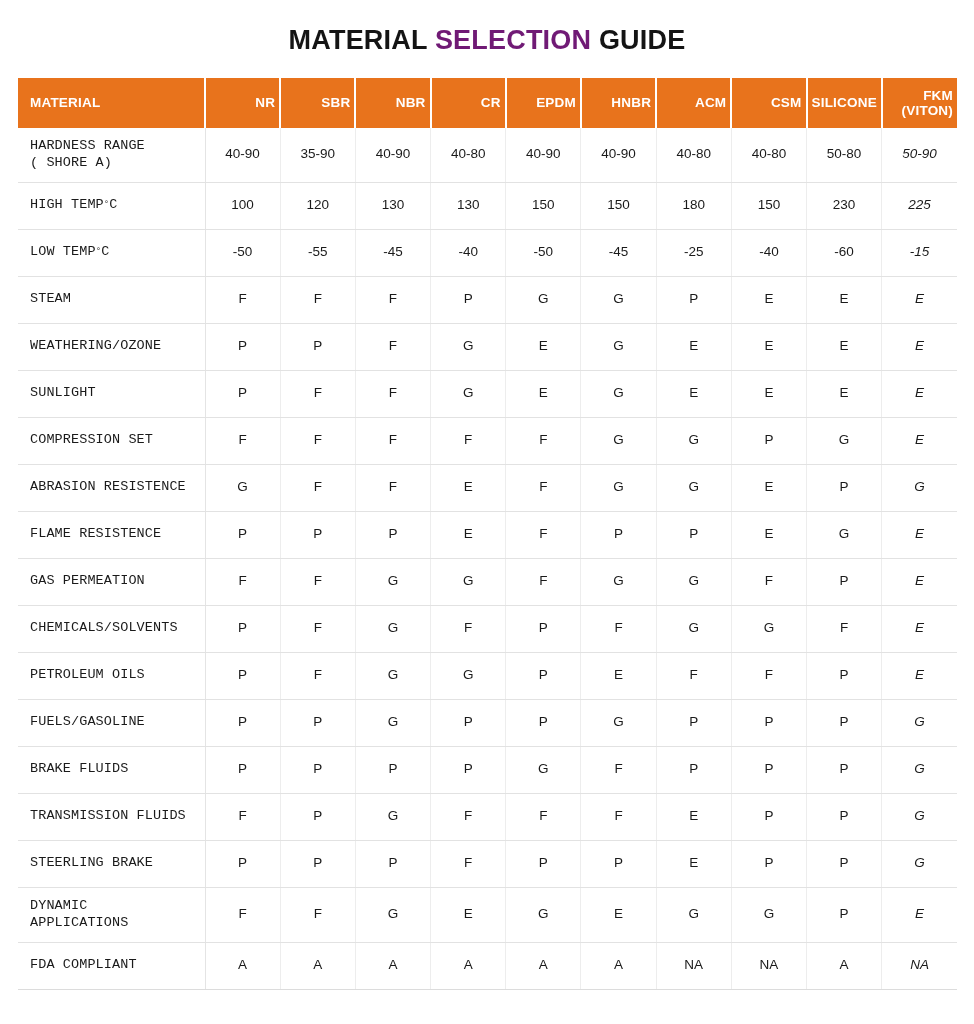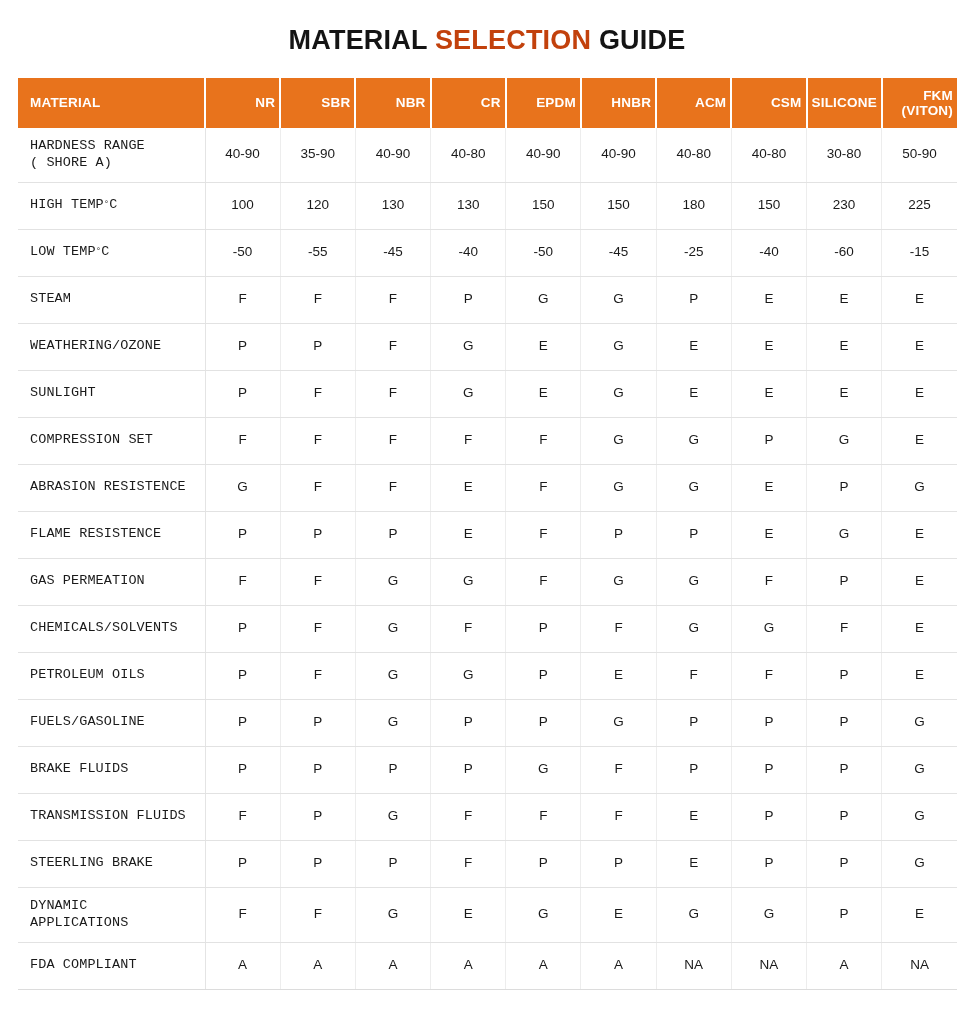--- a/index.html
+++ b/index.html
@@ -28,21 +28,21 @@
     font-size: 27px;
     font-weight: bold;
     letter-spacing: 0.2px;
     padding-top: 26px;
     padding-bottom: 0;
     line-height: 1.1;
     color: #141414;
     white-space: nowrap;
   }
   .title .t-accent {
-    color: #c2410c;
+    color: #701a75;
   }
 
   
   .table-wrap {
     margin: 22px 17px 0 18px;
   }
   table.guide {
     border-collapse: collapse;
     width: 939px;
     table-layout: fixed;
@@ -74,21 +74,21 @@
     border-bottom: 1px solid #e2e2e2;
     border-right: 1px solid #ededed;
     height: 38px;
     padding: 4px 3px;
     text-align: center;
     vertical-align: middle;
     font-size: 13.5px;
     color: #1a1a1a;
     line-height: 1.25;
   }
-  table.guide tbody td:last-child { border-right: none; }
+  table.guide tbody td:last-child { border-right: none; font-style: italic; }
   table.guide tbody tr:last-child td { border-bottom: 1px solid #dcdcdc; }
   table.guide tbody td.rowlabel {
     text-align: left;
     padding-left: 12px;
     border-right: 1px solid #e4e4e4;
     font-size: 13.5px;
     letter-spacing: 0.1px;
     font-family: Liberation Mono, monospace;
   }
   table.guide tbody tr.tall td { height: 46px; }
@@ -137,21 +137,21 @@
           <tr class="tall">
             <td class="rowlabel"><span>HARDNESS RANGE</span><br><span>( SHORE A)</span></td>
             <td>40-90</td>
             <td>35-90</td>
             <td>40-90</td>
             <td>40-80</td>
             <td>40-90</td>
             <td>40-90</td>
             <td>40-80</td>
             <td>40-80</td>
-            <td>30-80</td>
+            <td>50-80</td>
             <td>50-90</td>
           </tr>
           <tr>
             <td class="rowlabel"><span>HIGH TEMP<span class="deg">°</span>C</span></td>
             <td>100</td>
             <td>120</td>
             <td>130</td>
             <td>130</td>
             <td>150</td>
             <td>150</td>

